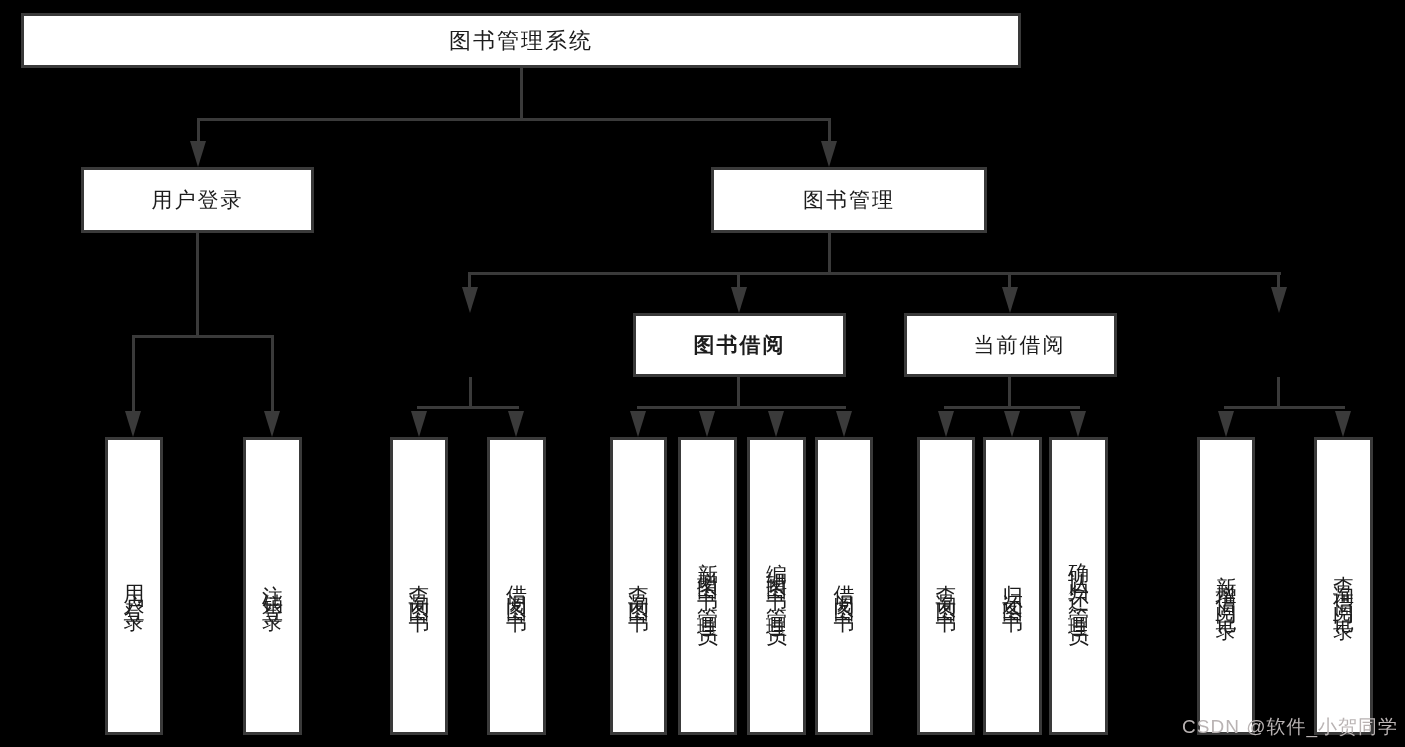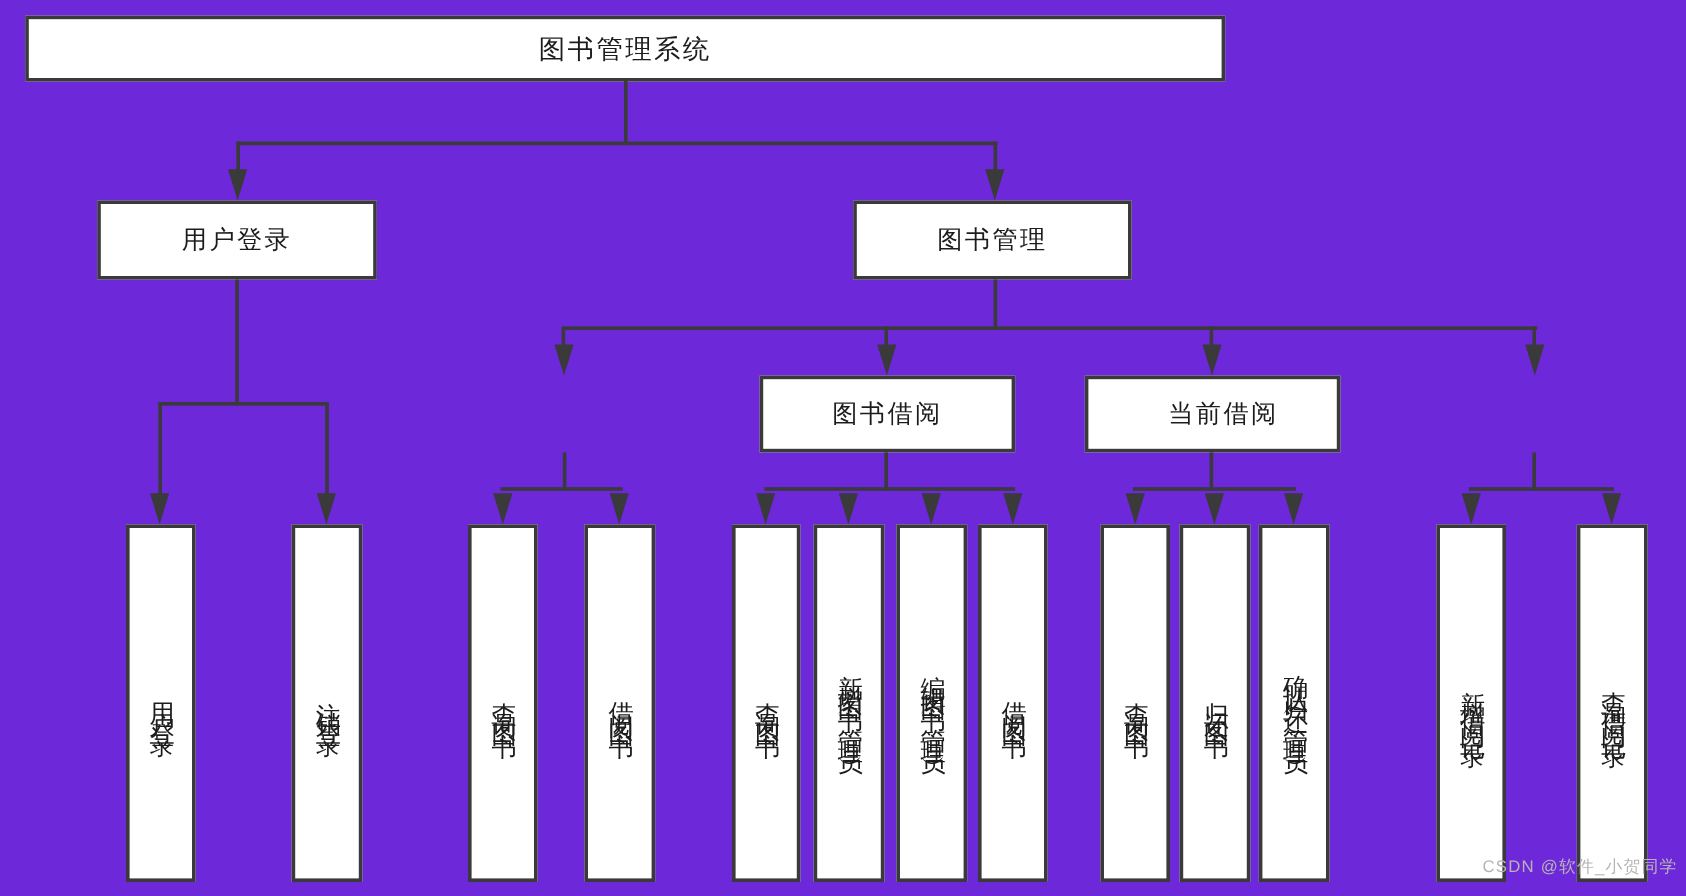--- a/index.html
+++ b/index.html
@@ -1,17 +1,17 @@
 <!DOCTYPE html>
 <html><head>
 <meta charset="utf-8">
 <style>
   html,body { margin:0; padding:0; background:#ffffff; }
   #canvas {
-    position:relative; width:1405px; height:747px; background:#6d28d9;
+    position:relative; width:1405px; height:747px; background:#000000;
     font-family:"Liberation Sans", sans-serif; color:#1c1c1c; overflow:hidden;
   }
   .box {
     position:absolute; box-sizing:border-box;
     border:3px solid #3a3a3a; background:#ffffff;
     display:flex; align-items:center; justify-content:center;
     font-size:21px; letter-spacing:2px; color:#1c1c1c;
   }
   .box.root { font-size:22px; }
   .vbox {
@@ -26,21 +26,21 @@
   }
   .hline { position:absolute; height:3px; background:#3a3a3a; }
   .vline { position:absolute; width:3px;  background:#3a3a3a; }
   .arrow {
     position:absolute; width:0; height:0;
     border-left:8px solid transparent; border-right:8px solid transparent;
     border-top:26px solid #3a3a3a;
   }
   .watermark {
     position:absolute; top:714px; right:7px;
-    font-size:14px; letter-spacing:1px; color:#b9b3b3;
+    font-size:19px; letter-spacing:1px; color:#b9b3b3;
   }
 </style>
 </head>
 <body>
 
 <div id="canvas">
 
   <div class="box root" style="left:21px; top:13px; width:1000px; height:55px;">
     <span>图书管理系统</span>
   </div>
@@ -48,21 +48,21 @@
   <div class="vline" style="left:520px; top:66px;  height:54px;"></div>
   <div class="hline" style="left:197px; top:118px; width:634px;"></div>
   <div class="vline" style="left:197px; top:118px; height:26px;"></div>
   <div class="vline" style="left:828px; top:118px; height:26px;"></div>
   <div class="arrow" style="left:190px; top:141px;"></div>
   <div class="arrow" style="left:821px; top:141px;"></div>
 
   <div class="box" style="left:81px; top:167px; width:233px; height:66px;">
     <span>用户登录</span>
   </div>
-  <div class="box" style="left:711px; top:167px; width:232px; height:66px;">
+  <div class="box" style="left:711px; top:167px; width:276px; height:66px;">
     <span>图书管理</span>
   </div>
 
   <div class="vline" style="left:196px; top:233px; height:105px;"></div>
   <div class="hline" style="left:132px; top:335px; width:142px;"></div>
   <div class="vline" style="left:132px; top:335px; height:78px;"></div>
   <div class="vline" style="left:271px; top:335px; height:78px;"></div>
   <div class="arrow" style="left:125px; top:411px;"></div>
   <div class="arrow" style="left:264px; top:411px;"></div>
 
@@ -70,21 +70,21 @@
   <div class="hline" style="left:469px;  top:272px; width:812px;"></div>
   <div class="vline" style="left:468px;  top:272px; height:18px;"></div>
   <div class="vline" style="left:737px;  top:272px; height:18px;"></div>
   <div class="vline" style="left:1008px; top:272px; height:18px;"></div>
   <div class="vline" style="left:1277px; top:272px; height:18px;"></div>
   <div class="arrow" style="left:462px;  top:287px;"></div>
   <div class="arrow" style="left:731px;  top:287px;"></div>
   <div class="arrow" style="left:1002px; top:287px;"></div>
   <div class="arrow" style="left:1271px; top:287px;"></div>
 
-  <div class="box" style="left:633px;  top:313px; width:213px; height:64px;">
+  <div class="box" style="left:633px;  top:313px; width:213px; height:64px;font-weight:bold;">
     <span>图书借阅</span>
   </div>
   <div class="box" style="left:904px;  top:313px; width:213px; height:64px;padding-left:18px;">
     <span>当前借阅</span>
   </div>
 
   <div class="vline" style="left:469px; top:377px; height:32px;"></div>
   <div class="hline" style="left:417px; top:406px; width:102px;"></div>
   <div class="arrow" style="left:411px; top:411px;"></div>
   <div class="arrow" style="left:508px; top:411px;"></div>

